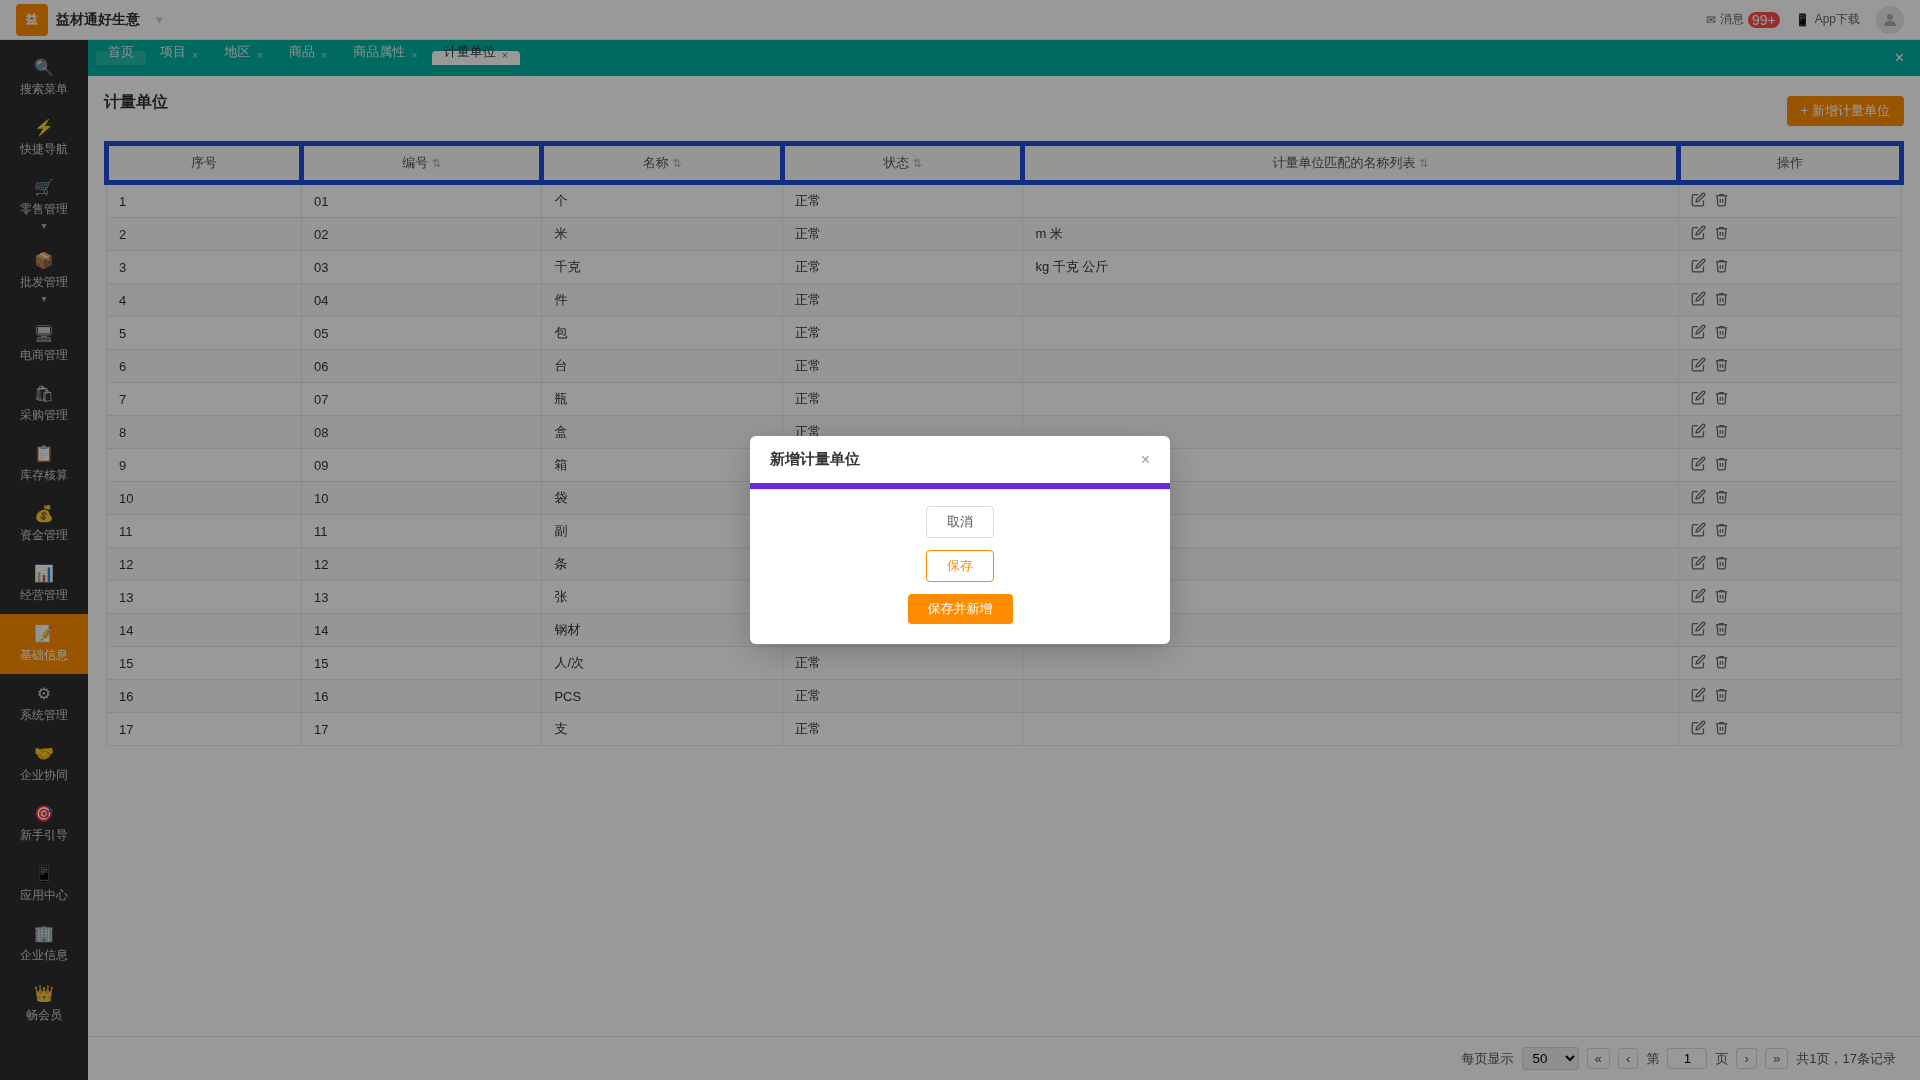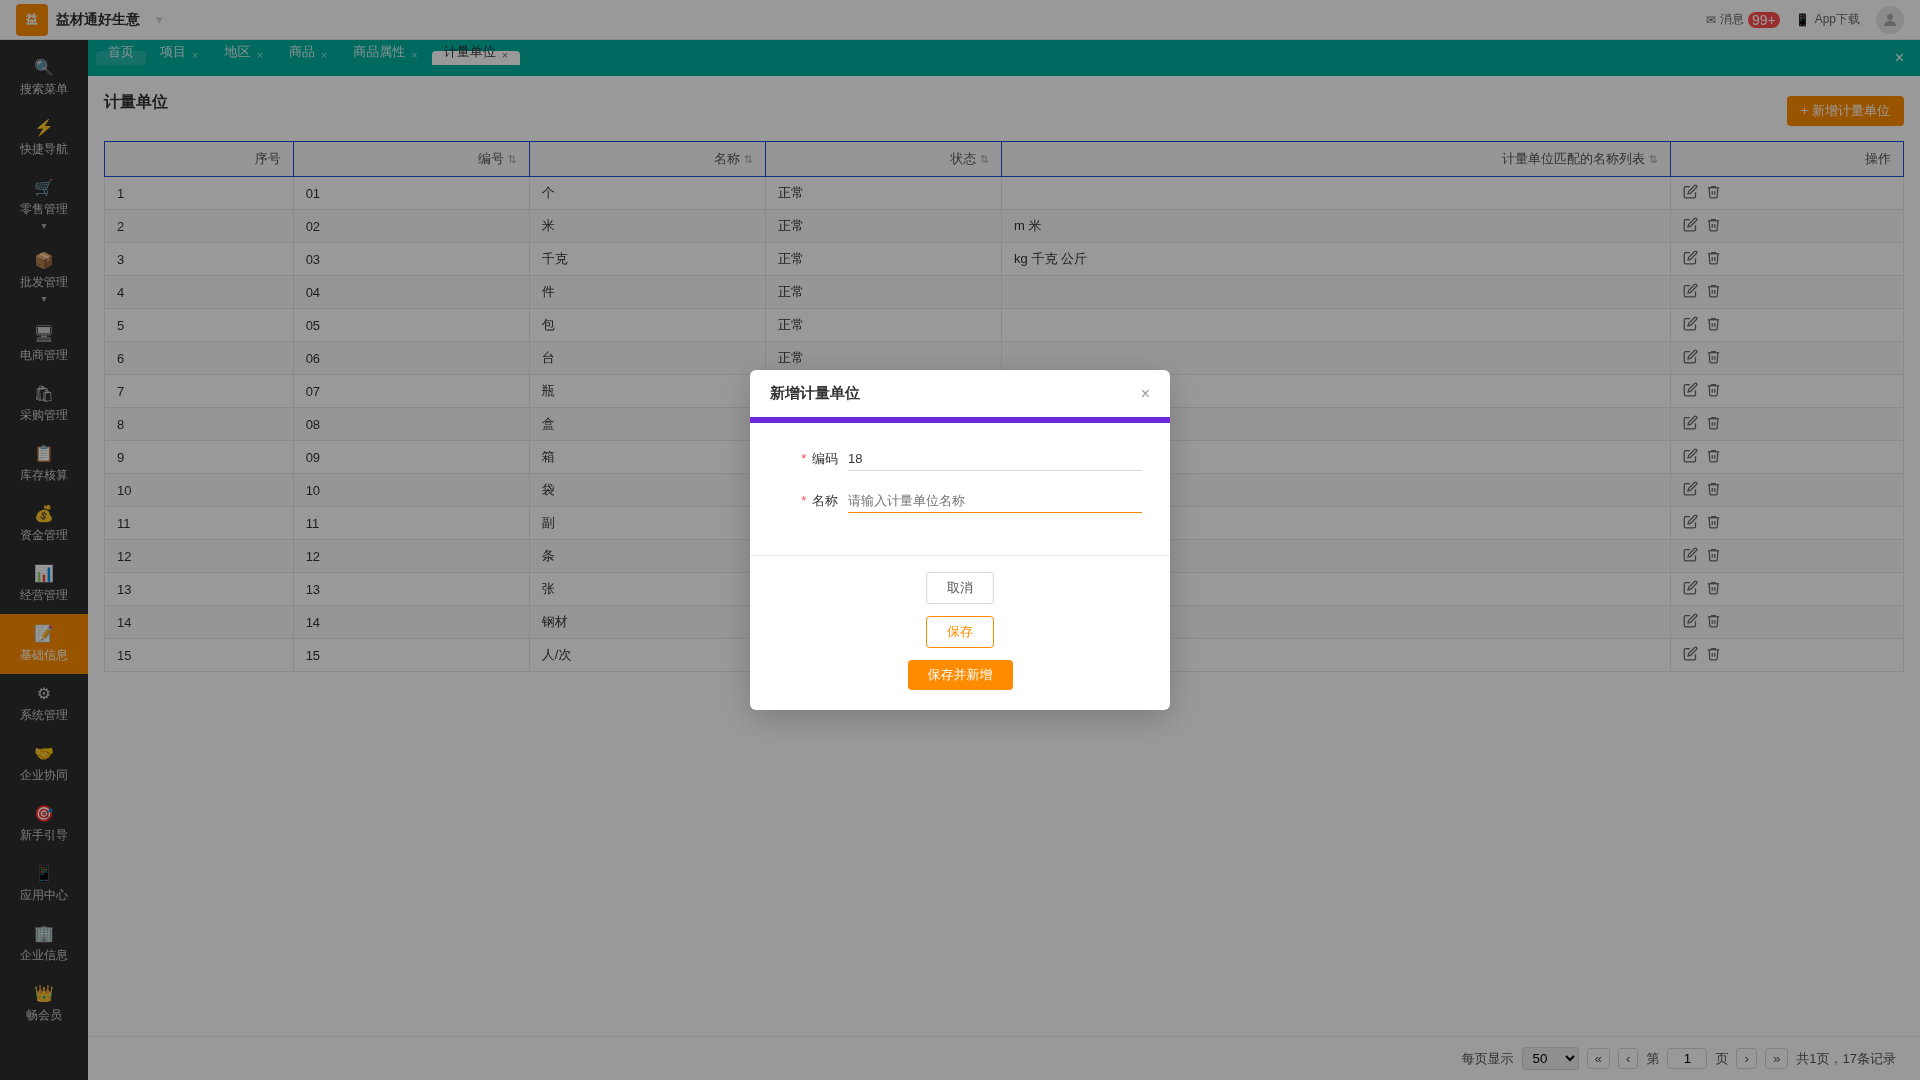--- a/index.html
+++ b/index.html
@@ -153,23 +153,23 @@
     }
 
     
     .data-table {
       width: 100%;
       border-collapse: collapse;
       font-size: 13px;
     }
     .data-table th {
       background: #fafafa;
-      border: 1px solid #1d4ed8;
+      border: 5px solid #1d4ed8;
       padding: 8px 12px;
-      text-align: right;
+      text-align: center;
       font-weight: 500;
       color: #555;
       white-space: nowrap;
     }
     .data-table td {
       border: 1px solid #e8e8e8;
       padding: 7px 12px;
       color: #333;
     }
     .data-table tr:nth-child(even) td { background: #fafafa; }
@@ -854,20 +854,70 @@
             <svg width="15" height="15" viewBox="0 0 24 24" fill="none" stroke="#666" stroke-width="2">
                       <polyline points="3 6 5 6 21 6"></polyline>
                       <path d="M19 6l-1 14a2 2 0 0 1-2 2H8a2 2 0 0 1-2-2L5 6"></path>
                       <path d="M10 11v6M14 11v6"></path>
                       <path d="M9 6V4h6v2"></path>
                     </svg>
           </span>
         </div>
       </td>
     </tr>
+            <tr>
+      <td>16</td>
+      <td>16</td>
+      <td>PCS</td>
+      <td class="status-normal">正常</td>
+      <td></td>
+      <td>
+        <div class="op-btns">
+          <span class="op-btn" title="编辑">
+            <svg width="15" height="15" viewBox="0 0 24 24" fill="none" stroke="#666" stroke-width="2">
+                      <path d="M11 4H4a2 2 0 0 0-2 2v14a2 2 0 0 0 2 2h14a2 2 0 0 0 2-2v-7"></path>
+                      <path d="M18.5 2.5a2.121 2.121 0 0 1 3 3L12 15l-4 1 1-4 9.5-9.5z"></path>
+                    </svg>
+          </span>
+          <span class="op-btn" title="删除">
+            <svg width="15" height="15" viewBox="0 0 24 24" fill="none" stroke="#666" stroke-width="2">
+                      <polyline points="3 6 5 6 21 6"></polyline>
+                      <path d="M19 6l-1 14a2 2 0 0 1-2 2H8a2 2 0 0 1-2-2L5 6"></path>
+                      <path d="M10 11v6M14 11v6"></path>
+                      <path d="M9 6V4h6v2"></path>
+                    </svg>
+          </span>
+        </div>
+      </td>
+    </tr>
+            <tr>
+      <td>17</td>
+      <td>17</td>
+      <td>支</td>
+      <td class="status-normal">正常</td>
+      <td></td>
+      <td>
+        <div class="op-btns">
+          <span class="op-btn" title="编辑">
+            <svg width="15" height="15" viewBox="0 0 24 24" fill="none" stroke="#666" stroke-width="2">
+                      <path d="M11 4H4a2 2 0 0 0-2 2v14a2 2 0 0 0 2 2h14a2 2 0 0 0 2-2v-7"></path>
+                      <path d="M18.5 2.5a2.121 2.121 0 0 1 3 3L12 15l-4 1 1-4 9.5-9.5z"></path>
+                    </svg>
+          </span>
+          <span class="op-btn" title="删除">
+            <svg width="15" height="15" viewBox="0 0 24 24" fill="none" stroke="#666" stroke-width="2">
+                      <polyline points="3 6 5 6 21 6"></polyline>
+                      <path d="M19 6l-1 14a2 2 0 0 1-2 2H8a2 2 0 0 1-2-2L5 6"></path>
+                      <path d="M10 11v6M14 11v6"></path>
+                      <path d="M9 6V4h6v2"></path>
+                    </svg>
+          </span>
+        </div>
+      </td>
+    </tr>
           </tbody>
       </table>
     </div>
 
     <div class="pagination-bar">
       <span>每页显示</span>
       <select class="pagination-select">
         <option>10</option>
         <option>20</option>
         <option selected="">50</option>
@@ -884,35 +934,19 @@
     </div>
   </div>
 </div>
 
 <div class="overlay">
   <div class="modal">
     <div class="modal-header">
       <span class="modal-title">新增计量单位</span>
       <span class="modal-close">×</span>
     </div>
-    <div class="modal-body">
-      <div class="form-row">
-        <label class="form-label">
-          <span class="required">*</span>
-          <span>编码</span>
-        </label>
-        <input type="text" class="form-input" value="18" style="">
-      </div>
-      <div class="form-row">
-        <label class="form-label">
-          <span class="required">*</span>
-          <span>名称</span>
-        </label>
-        <input type="text" class="form-input active-input" placeholder="请输入计量单位名称" style="">
-      </div>
-    </div>
     <div class="modal-footer">
       <button class="btn-cancel">取消</button>
       <button class="btn-save">保存</button>
       <button class="btn-save-new">保存并新增</button>
     </div>
   </div>
 </div>
 
 </body></html>

